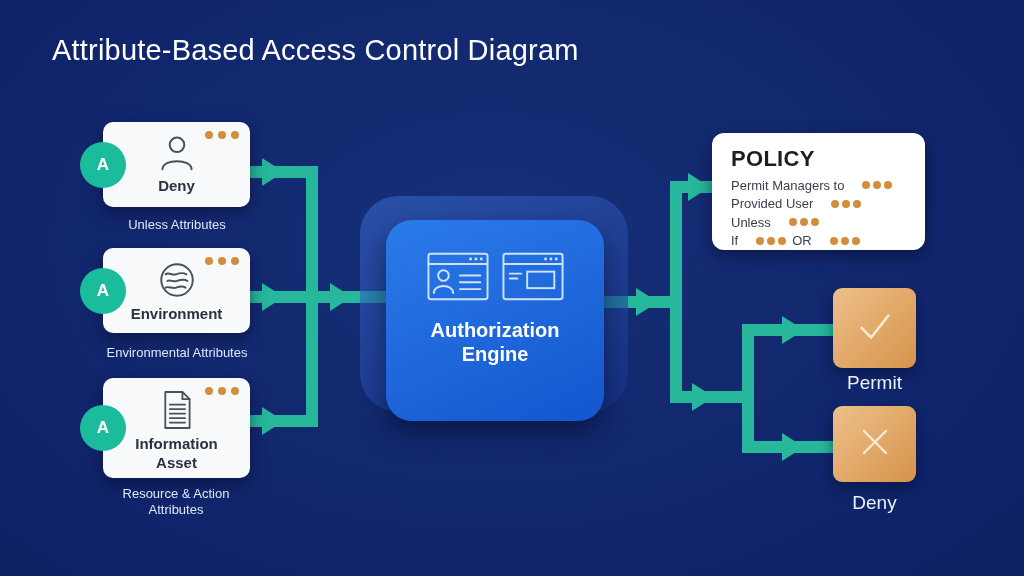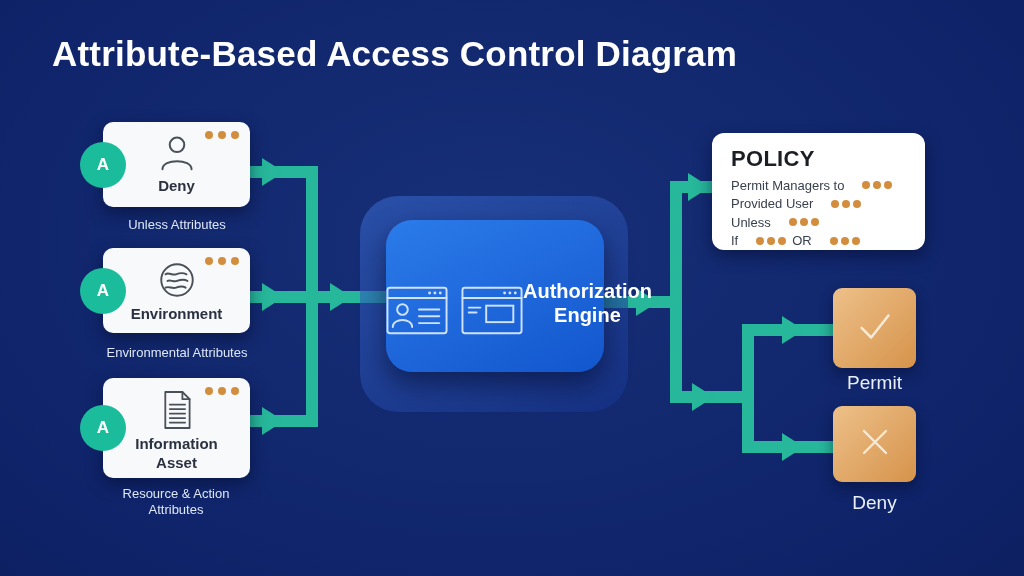--- a/index.html
+++ b/index.html
@@ -1,21 +1,21 @@
 <!DOCTYPE html>
 <html style="--connector: #27B79A; --badge: #1BBC9B; --dot: #D28E3E; --engine_from: #2B7BEA; --engine_to: #1356CD; --outcome_from: #EDC089; --outcome_to: #D6934B;"><head>
 <meta charset="utf-8">
 <style>
   html,body{margin:0;padding:0;background:#061030;}
   .stage{
     position:relative;width:1024px;height:576px;overflow:hidden;
     font-family:"Liberation Sans",sans-serif;
     background:radial-gradient(120% 140% at 48% 42%, #173078 0%, #0e2268 50%, #081540 100%);
   }
-  .title{position:absolute;left:52px;top:34px;font-size:35px;font-weight:700;color:#ffffff;letter-spacing:.2px;}
+  .title{position:absolute;left:52px;top:34px;font-size:29px;font-weight:400;color:#ffffff;letter-spacing:.2px;}
 
   
   .conn{position:absolute;background:var(--connector);z-index:1;}
   .ah{position:absolute;width:0;height:0;z-index:1;
       border-top:14px solid transparent;border-bottom:14px solid transparent;
       border-left:22px solid var(--connector);}
 
   
   .card{position:absolute;width:147px;background:#F8F9FB;border-radius:10px;
         box-shadow:0 6px 16px rgba(3,10,40,.5);display:flex;flex-direction:column;
@@ -25,23 +25,23 @@
   .card .icon{margin-top:11px;line-height:0;}
   .card .label{font-size:15px;font-weight:700;color:#2A3140;text-align:center;line-height:1.25;margin:4px 0 10px;width:124px;}
   .badge{position:absolute;left:-23px;top:50%;transform:translateY(-50%);
          width:46px;height:46px;border-radius:50%;background:var(--badge);color:#fff;
          font-weight:700;font-size:17px;display:flex;align-items:center;justify-content:center;z-index:3;}
   .caption{position:absolute;color:#DEE7F6;font-size:13px;text-align:center;width:180px;z-index:2;line-height:1.2;}
 
   
   .glow{position:absolute;left:360px;top:196px;width:268px;height:216px;border-radius:38px;
         background:linear-gradient(150deg, rgba(58,108,210,.55), rgba(23,52,140,.62));z-index:2;}
-  .engine{position:absolute;left:386px;top:220px;width:218px;height:152px;border-radius:26px;
+  .engine{position:absolute;left:386px;top:220px;width:218px;height:201px;border-radius:26px;
         background:linear-gradient(155deg,var(--engine_from),var(--engine_to));
-        box-shadow:0 12px 26px rgba(2,8,35,.5);display:flex;flex-direction:row;align-items:center;z-index:3;}
+        box-shadow:0 12px 26px rgba(2,8,35,.5);display:flex;flex-direction:column;align-items:center;z-index:3;}
   .engine .icons{display:flex;gap:13px;margin-top:32px;}
   .engine .elabel{margin-top:13px;font-size:20px;font-weight:700;color:#fff;text-align:center;line-height:1.2;width:150px;}
 
   
   .policy{position:absolute;left:712px;top:133px;width:213px;height:117px;background:#ffffff;
         border-radius:12px;box-shadow:0 6px 16px rgba(3,10,40,.5);z-index:2;
         padding:13px 0 6px 19px;box-sizing:border-box;}
   .p-title{font-size:22px;font-weight:800;color:#1B1E24;letter-spacing:.3px;margin-bottom:4px;}
   .p-line{font-size:13px;color:#39404E;height:18.5px;display:flex;align-items:center;}
   .p-line span.t{margin-right:18px;}

